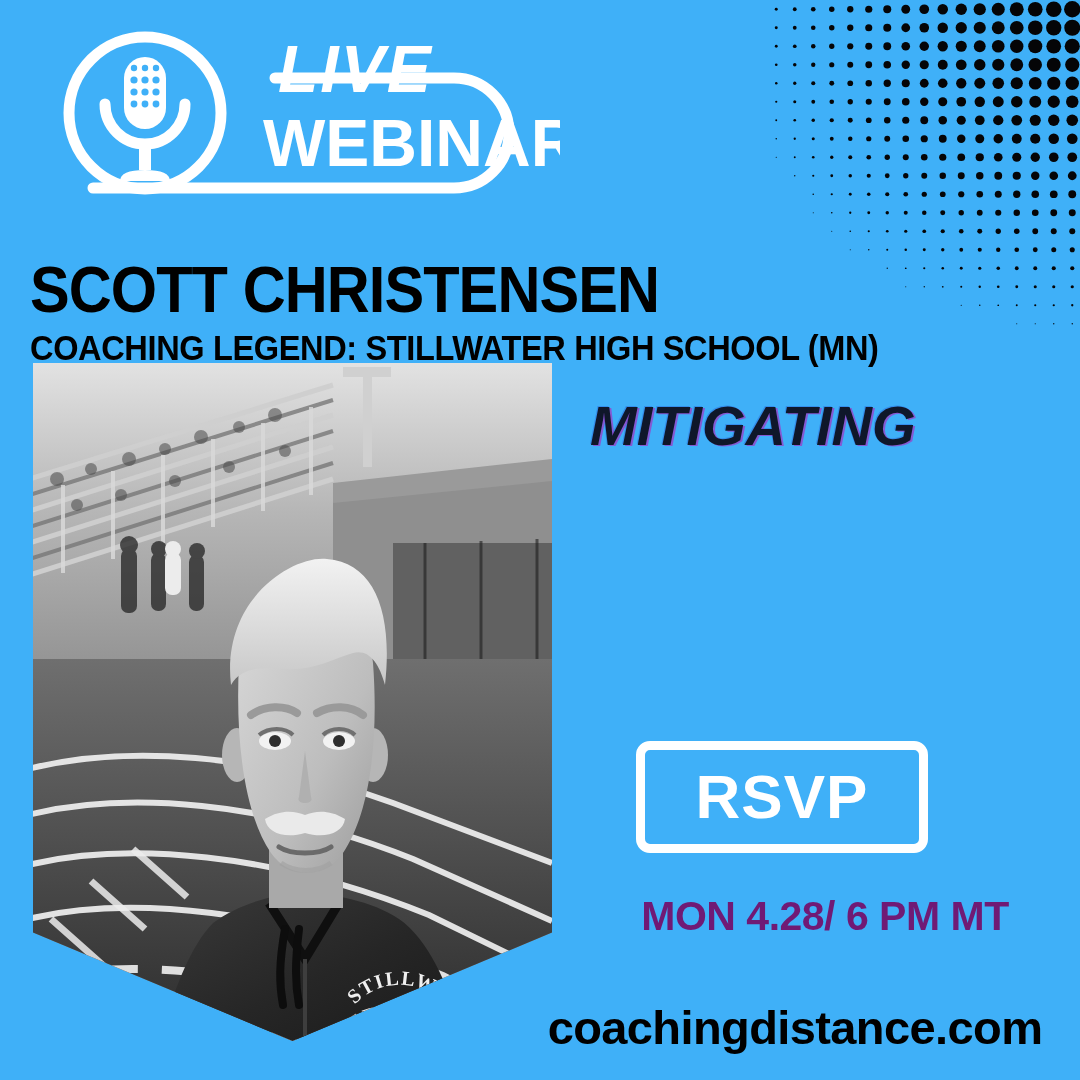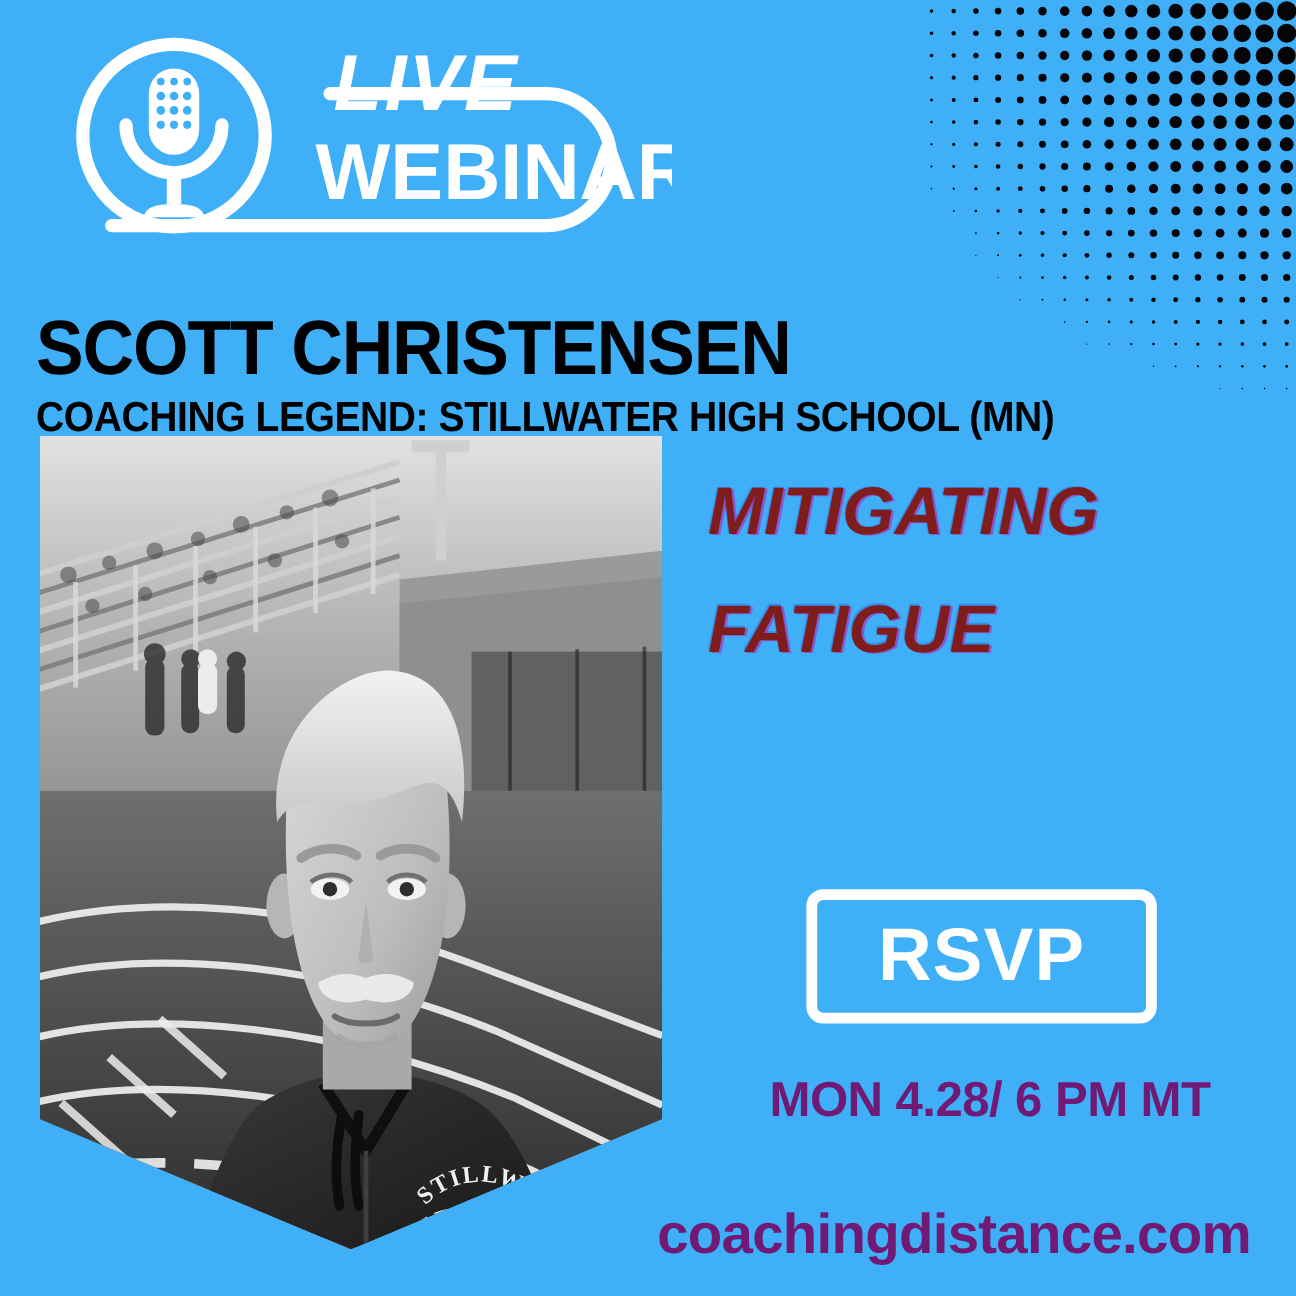--- a/index.html
+++ b/index.html
@@ -90,32 +90,32 @@
     top: 398px;
     width: 470px;
   }
   .title-line {
     font-family: "Liberation Sans Narrow", "Liberation Sans", sans-serif;
     font-weight: 700;
     font-style: italic;
     font-size: 56px;
     line-height: 1.0;
     letter-spacing: 0px;
-    color: #7f1d1d;
+    color: #0f172a;
     white-space: nowrap;
     margin-bottom: 42px;
     text-shadow: 2px 1px 0 rgba(190, 20, 180, 0.55),
                 -1px -1px 0 rgba(20, 40, 200, 0.25);
   }
   .title-line:last-child { margin-bottom: 0; }
 
   
   #rsvp-button {
     position: absolute;
-    left: 672px;
+    left: 636px;
     top: 741px;
     width: 292px;
     height: 112px;
     border: 9px solid #ffffff;
     border-radius: 14px;
     box-sizing: border-box;
     display: flex;
     align-items: center;
     justify-content: center;
   }
@@ -147,21 +147,21 @@
   #website {
     position: absolute;
     left: 530px;
     top: 1000px;
     width: 530px;
     text-align: center;
     font-family: "Liberation Sans", sans-serif;
     font-weight: 700;
     font-size: 47px;
     letter-spacing: -0.6px;
-    color: #701a75;
+    color: #000000;
     white-space: nowrap;
   }
 </style>
 </head>
 <body>
 
 <div id="poster">
 
   <svg id="halftone" viewBox="0 0 330 330" width="330" height="330" aria-hidden="true">
     <g id="halftone-dots" fill="#050507">
@@ -650,21 +650,20 @@
         </text>
         <text font-family="Liberation Serif, serif" font-size="23" font-weight="700" fill="#f0f0f0" letter-spacing="2">
           <textPath href="#arcBot" startOffset="6%" class="jacket-bot">TRACK</textPath>
         </text>
       </g>
     </svg>
   </div>
 
   <div id="talk-title">
     <div class="title-line">MITIGATING</div>
-    <div class="title-line">FATIGUE</div>
   </div>
 
   <div id="rsvp-button">
     <span id="rsvp-label">RSVP</span>
   </div>
 
   <div id="datetime">MON 4.28/ 6 PM MT</div>
 
   <div id="website">coachingdistance.com</div>
 

